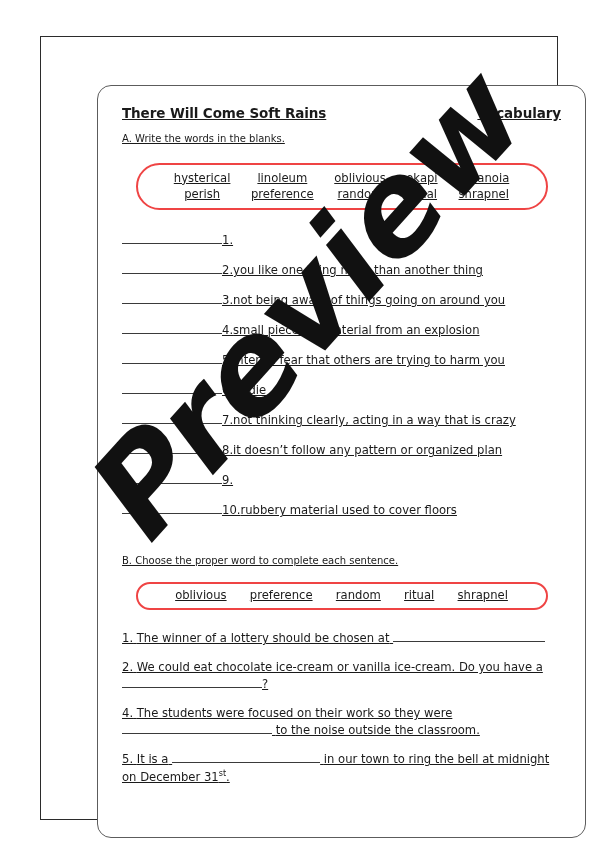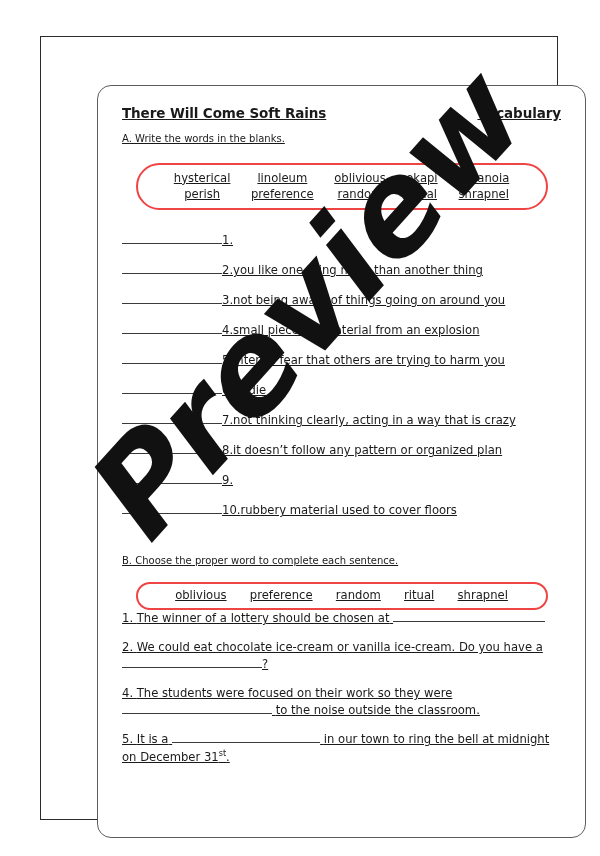--- a/index.html
+++ b/index.html
@@ -110,20 +110,21 @@
     width: 100px;
     border-bottom: 1px solid #3a3a3a;
     height: 11px;
     flex: 0 0 auto;
   }
   .defnum { flex: 0 0 auto; white-space: nowrap; }
   .deftext { flex: 1 1 auto; }
 
   
   .sentences {
+    margin-top: 20px;
     padding: 0 16px;
   }
   .sent {
     font-size: 11.6px;
     line-height: 1.42;
     margin-bottom: 13px;
   }
   .sent:last-child { margin-bottom: 0; }
   .fill {
     display: inline-block;

